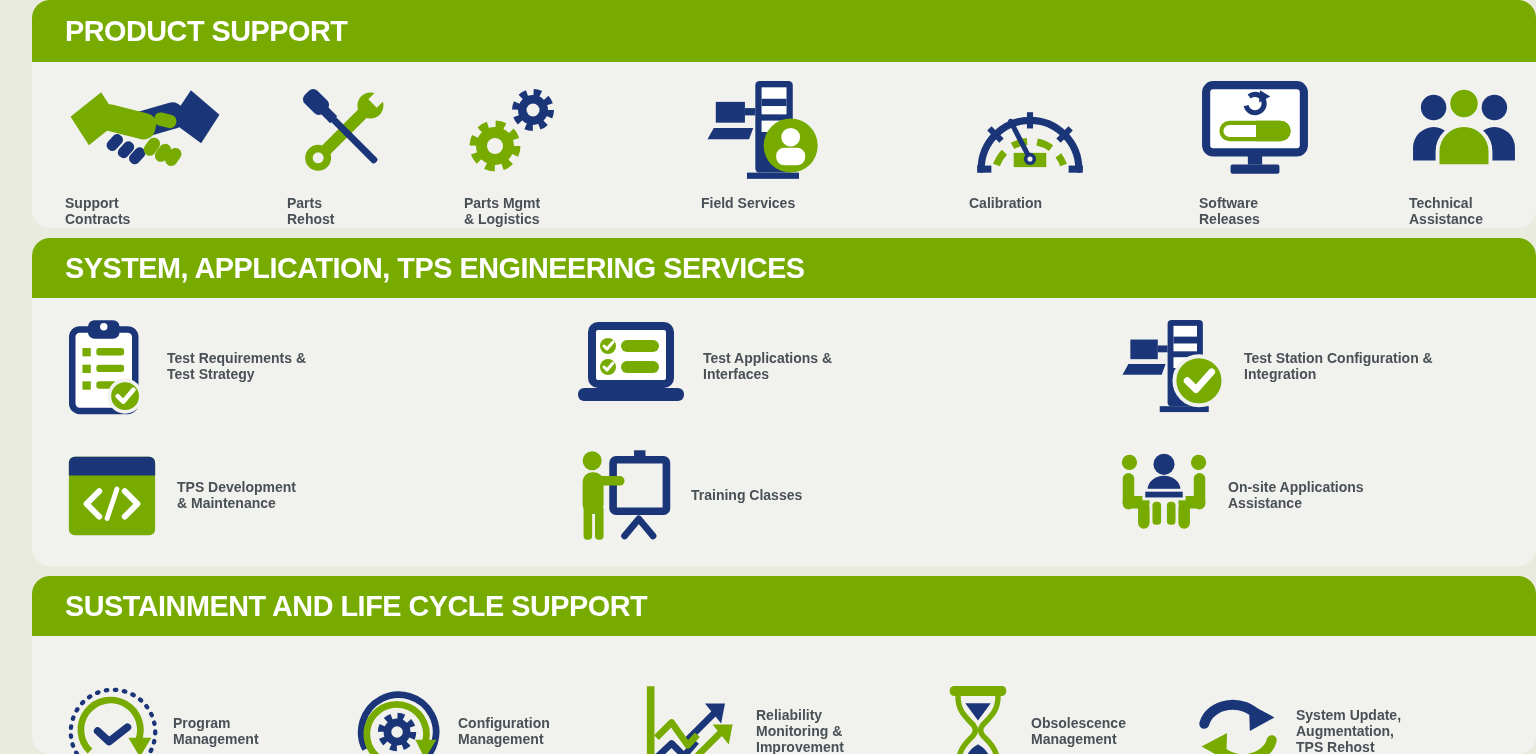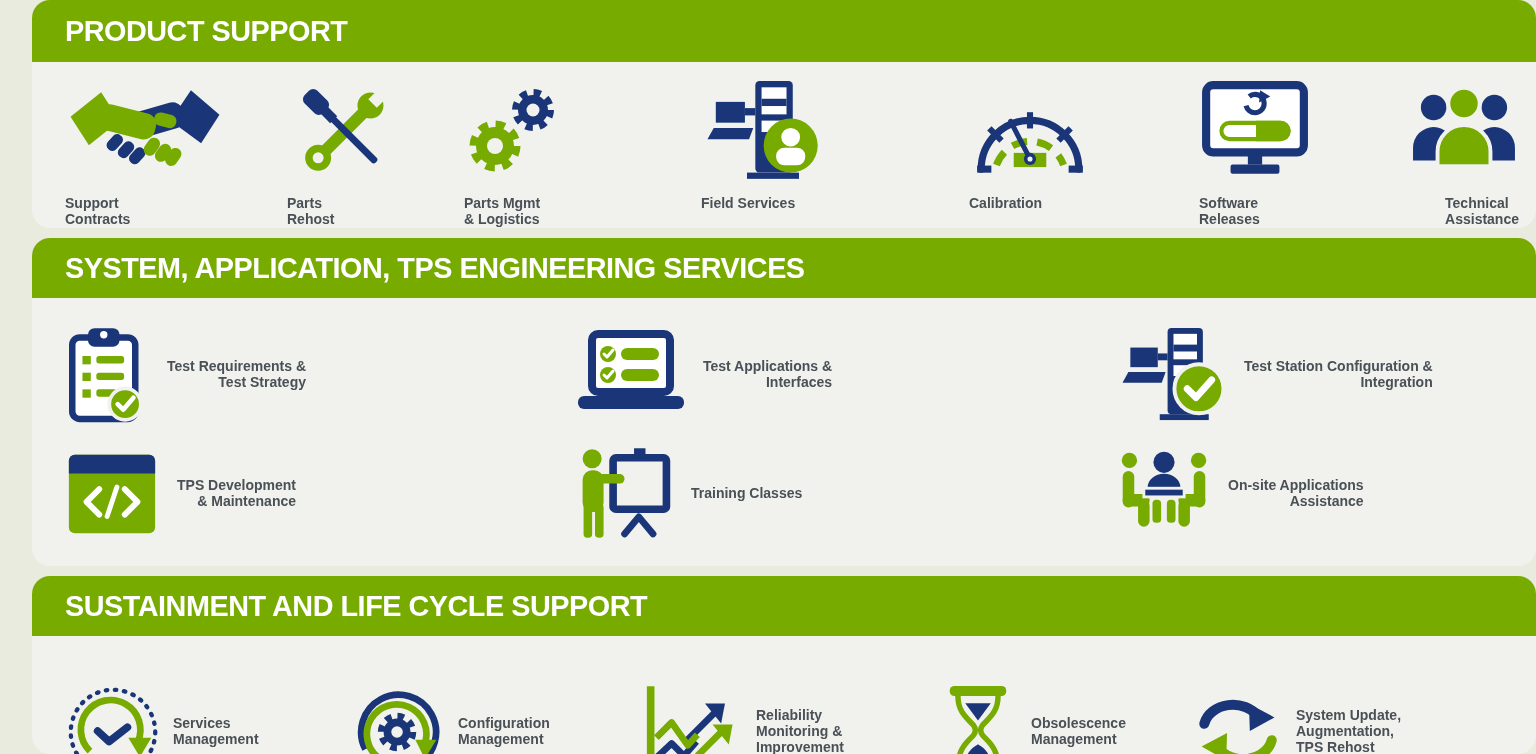--- a/index.html
+++ b/index.html
@@ -24,23 +24,23 @@
   .item-label{
     white-space:pre-line;color:var(--label,#495056);
     font-weight:700;font-size:14px;line-height:1.14;
   }
   
   .ps-body{display:flex;padding:14px 20px 0 33px;}
   .ps-item{display:flex;flex-direction:column;}
   .ps-icon{height:110px;display:flex;align-items:center;}
   .ps-item .item-label{margin-top:10px;}
   .w1{flex:0 0 222px;} .w2{flex:0 0 177px;} .w3{flex:0 0 237px;justify-content:space-between;}
-  .w4{flex:0 0 268px;} .w5{flex:0 0 230px;} .w6{flex:0 0 210px;} .w7{flex:1 1 auto;align-items:flex-end;}
+  .w4{flex:0 0 268px;} .w5{flex:0 0 230px;} .w6{flex:0 0 210px;} .w7{flex:1 1 auto;}
   
-  .svc-grid{display:grid;grid-template-columns:512px 512px 512px;grid-auto-rows:105px;row-gap:14px;padding-top:24px;}
+  .svc-grid{display:grid;grid-template-columns:512px 512px 512px;grid-auto-rows:105px;row-gap:24px;padding-top:16px;}
   .svc-cell{display:flex;align-items:center;gap:16px;padding-left:31px;}
   .svc-cell.indent{padding-left:60px;}
   .svc-icon{flex:0 0 auto;display:flex;align-items:center;justify-content:center;}
   
   .slc-body{display:flex;padding:12px 10px 0 33px;align-items:center;}
   .slc-cell{display:flex;align-items:center;gap:12px;}
   .s1{flex:0 0 285px;} .s2{flex:0 0 294px;} .s3{flex:0 0 293px;} .s4{flex:0 0 255px;} .s5{flex:1 1 auto;}
   
   .fg{fill:var(--green,#77ab00);} .fn{fill:var(--navy,#1a3578);} .fw{fill:#fff;} .fb{fill:var(--card-bg,#f1f1ee);}
   .sg{stroke:var(--green,#77ab00);} .sn{stroke:var(--navy,#1a3578);} .sw{stroke:#fff;} .sb{stroke:var(--card-bg,#f1f1ee);}
@@ -178,21 +178,21 @@
             <path class="fg sb" d="M28,86 v-15 a27,27 0 0 1 54,0 v15 z" stroke-width="4"></path>
           </svg>
         </span>
         <span class="item-label">Technical
 Assistance</span>
       </div>
 
     </div>
   </div>
 
-  <div class="card" style="height:362px;text-align:right;">
+  <div class="card" style="height:362px;">
     <div class="card-header h60">
       <span class="hdr-text">SYSTEM, APPLICATION, TPS ENGINEERING SERVICES</span>
     </div>
     <div class="card-body svc-grid">
 
       <div class="svc-cell">
         <span class="svc-icon">
           <svg width="88" height="100" viewBox="0 0 95 105">
             <rect x="10" y="12" width="68" height="88" rx="8" class="fw sn" stroke-width="7"></rect>
             <rect class="fn" x="27" y="2" width="34" height="20" rx="7"></rect>
@@ -310,21 +310,21 @@
 
       <div class="slc-cell s1">
         <span class="svc-icon">
           <svg width="96" height="96" viewBox="0 0 100 100">
             <circle cx="50" cy="50" r="44" fill="none" class="sn" stroke-width="4.5" stroke-dasharray="1.5 8" stroke-linecap="round"></circle>
             <path d="M26,70 A31,31 0 1 1 76,60" fill="none" class="sg" stroke-width="7"></path>
             <polygon class="fg" points="66,56 90,56 78,76"></polygon>
             <path d="M34,49 l12,11 l19,-15" fill="none" class="sn" stroke-width="8" stroke-linecap="round" stroke-linejoin="round"></path>
           </svg>
         </span>
-        <span class="item-label">Services
+        <span class="item-label">Program
 Management</span>
       </div>
 
       <div class="slc-cell s2">
         <span class="svc-icon">
           <svg width="96" height="96" viewBox="0 0 100 100">
             <path d="M16,68 A39,39 0 1 1 70,84" fill="none" class="sn" stroke-width="7"></path>
             <path d="M30,77 A31,31 0 1 1 78,62" fill="none" class="sg" stroke-width="7"></path>
             <polygon class="fg" points="68,58 90,58 78,78"></polygon>
             <circle class="fn" cx="49" cy="50" r="14"></circle>

